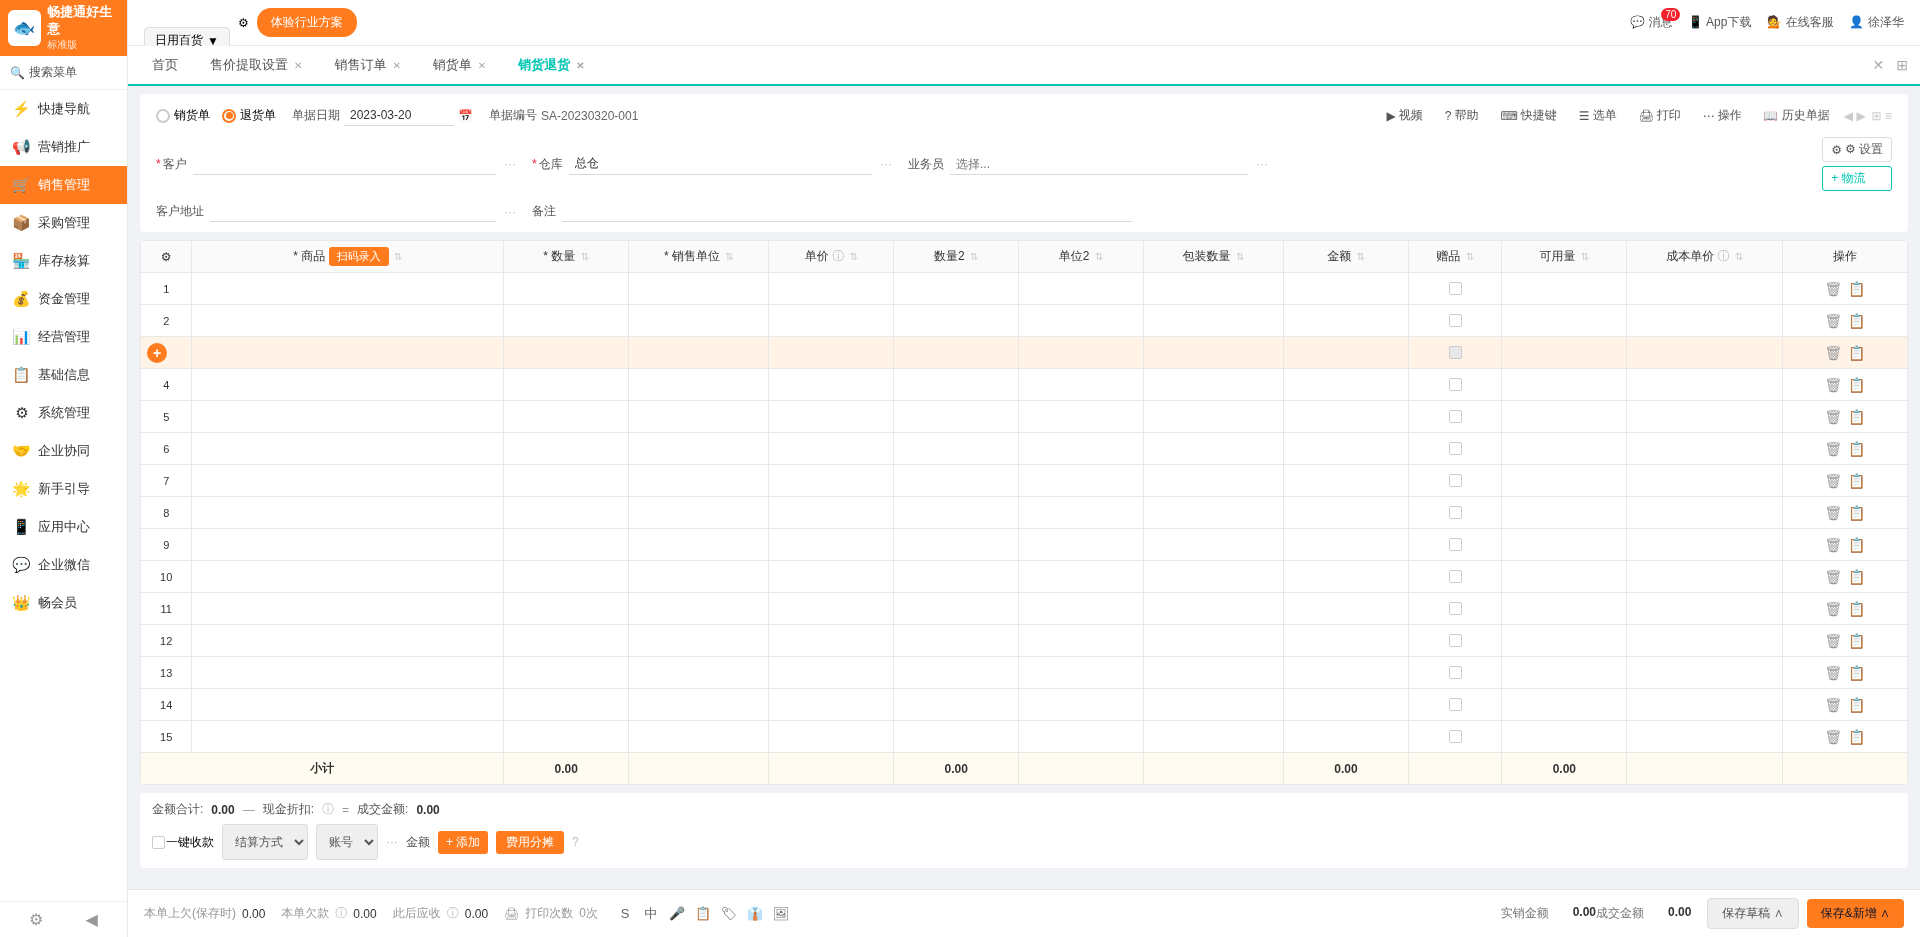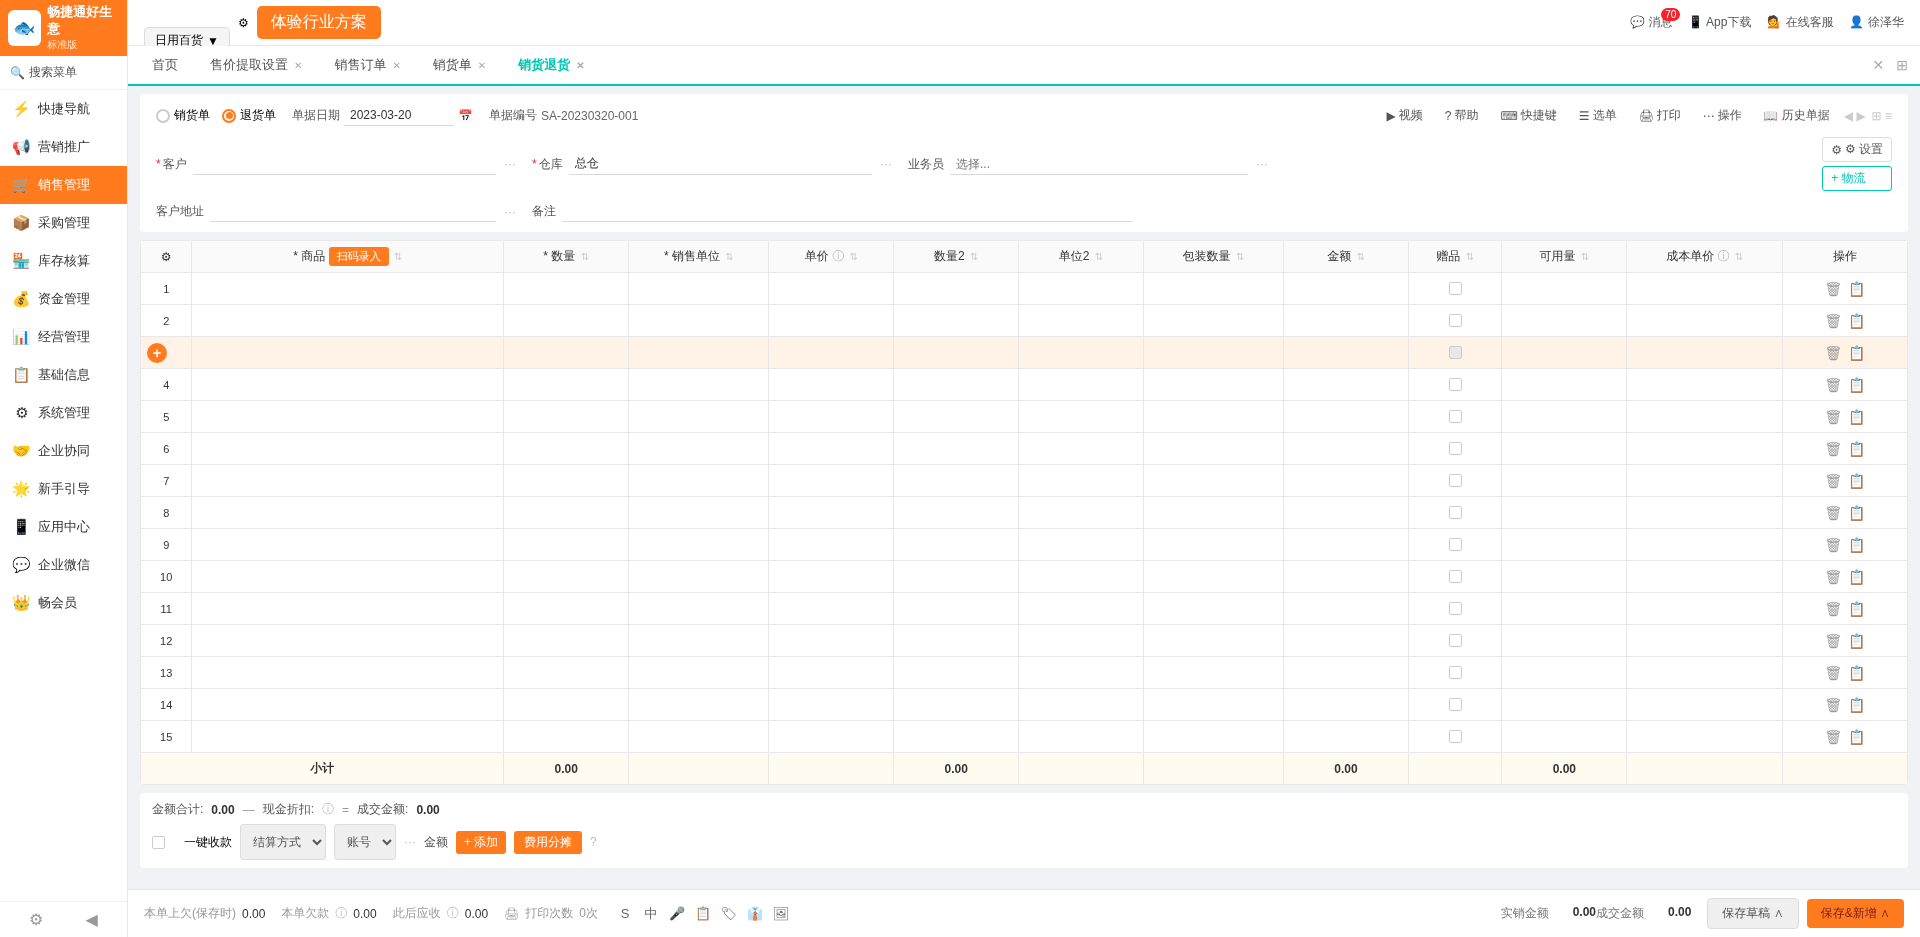--- a/index.html
+++ b/index.html
@@ -84,23 +84,23 @@
       border-radius: 4px;
       padding: 4px 10px;
       font-size: 12px;
       cursor: pointer;
       display: flex; align-items: center; gap: 4px; margin-top: 36px;
     }
     .experience-btn {
       background: #ff7b1e;
       color: #fff;
       border: none;
-      border-radius: 5px;
+      border-radius: 14px;
       padding: 6px 14px;
-      font-size: 16px;
+      font-size: 12px;
       cursor: pointer;
     }
     .top-header-right { display: flex; align-items: center; gap: 16px; font-size: 12px; color: #555; }
     .msg-badge { position: relative; cursor: pointer; }
     .badge { position: absolute; top: -6px; right: -8px; background: #f5222d; color: #fff; border-radius: 10px; font-size: 10px; padding: 1px 4px; }
 
     
     .tabs-bar {
       background: #fff;
       display: flex;
@@ -240,21 +240,21 @@
     .amount-label { color: #555; }
     .amount-value { color: #333; font-weight: bold; }
     .minus-sign { color: #999; }
     .equals-sign { color: #999; }
     .transaction-amount { color: #333; font-weight: bold; }
     .help-icon { color: #bbb; cursor: pointer; }
 
     .payment-row {
       display: flex; align-items: center; gap: 8px;
     }
-    .payment-checkbox { display: flex; align-items: center; gap: 19px; cursor: pointer; }
+    .payment-checkbox { display: flex; align-items: center; gap: 1px; cursor: pointer; }
     .payment-select {
       border: 1px solid #ddd; border-radius: 3px; padding: 9px 8px;
       font-size: 12px; color: #555; cursor: pointer;
     }
     .ellipsis-btn { color: #bbb; cursor: pointer; }
     .add-btn {
       display: flex; align-items: center; gap: 3px;
       background: #ff7b1e; color: #fff; border: none;
       border-radius: 3px; padding: 3px 8px; font-size: 12px; cursor: pointer;
     }
@@ -276,21 +276,21 @@
     .footer-info { display: flex; align-items: center; gap: 6px; font-size: 12px; color: #555; }
     .footer-info .label { color: #999; }
     .footer-info .value { color: #333; }
     .footer-right { margin-left: auto; display: flex; gap: 8px; align-items: center; }
     .save-draft-btn {
       border: 1px solid #ddd; border-radius: 4px; padding: 6px 14px;
       font-size: 12px; cursor: pointer; color: #555;
       display: flex; align-items: center; gap: 4px;
     }
     .save-new-btn {
-      background: #ff7b1e; color: #7f1d1d; border: none;
+      background: #ff7b1e; color: #0f172a; border: none;
       border-radius: 4px; padding: 6px 14px; font-size: 12px; cursor: pointer;
       display: flex; align-items: center; gap: 4px;
     }
     .print-count { color: #999; font-size: 12px; }
     .summary-row {
       display: flex; justify-content: space-between; gap: 24px;
       padding: 3px 0;
     }
     .summary-label { color: #777; }
     .summary-value { color: #333; font-weight: bold; }

